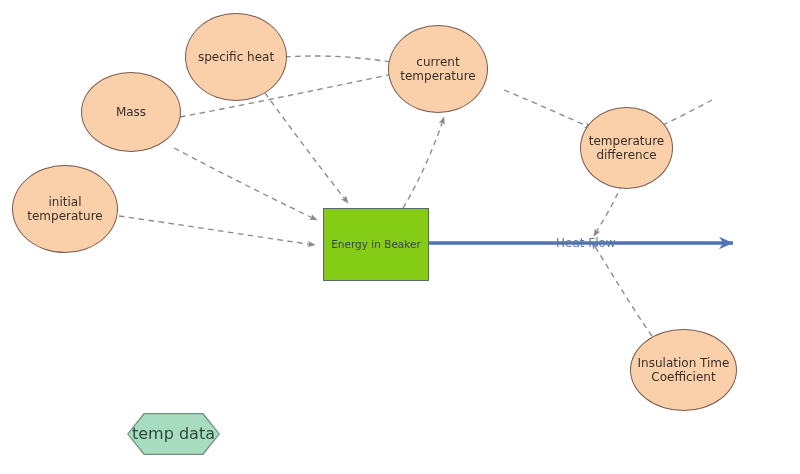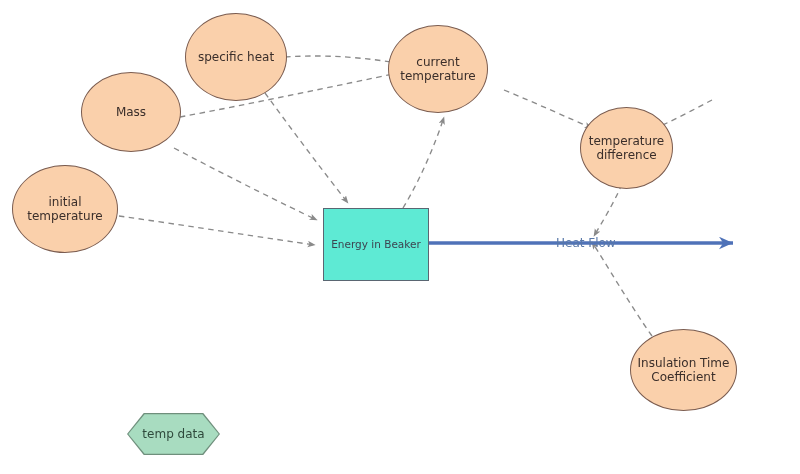--- a/index.html
+++ b/index.html
@@ -35,21 +35,21 @@
     line-height: 1.18;
     white-space: pre-line;
   }
   .node-ellipse {
     border-radius: 50%;
     background: #fad0ab;
     border: 1.6px solid #7a5c50;
     font-size: 12px;
   }
   .node-box {
-    background: #5eead4;
+    background: #84cc16;
     border: 1.8px solid #5a6672;
     font-size: 10.5px;
     color: #3d4450;
   }
   .hex-wrap {
     position: absolute;
   }
   .hex-outline {
     position: absolute;
     left: 0; top: 0;
@@ -60,21 +60,21 @@
   .hex-fill {
     position: absolute;
     left: 1.3px; top: 1.3px;
     width: calc(100% - 2.6px);
     height: calc(100% - 2.6px);
     background: #a8dcc0;
     clip-path: polygon(18% 0%, 82% 0%, 100% 50%, 82% 100%, 18% 100%, 0% 50%);
     display: flex;
     align-items: center;
     justify-content: center;
-    font-size: 12px;
+    font-size: 16px;
     color: #2f4a3c;
   }
   .flow-label {
     position: absolute;
     font-size: 12px;
     color: #5877a8;
     background: transparent;
     white-space: nowrap;
   }
 </style>

